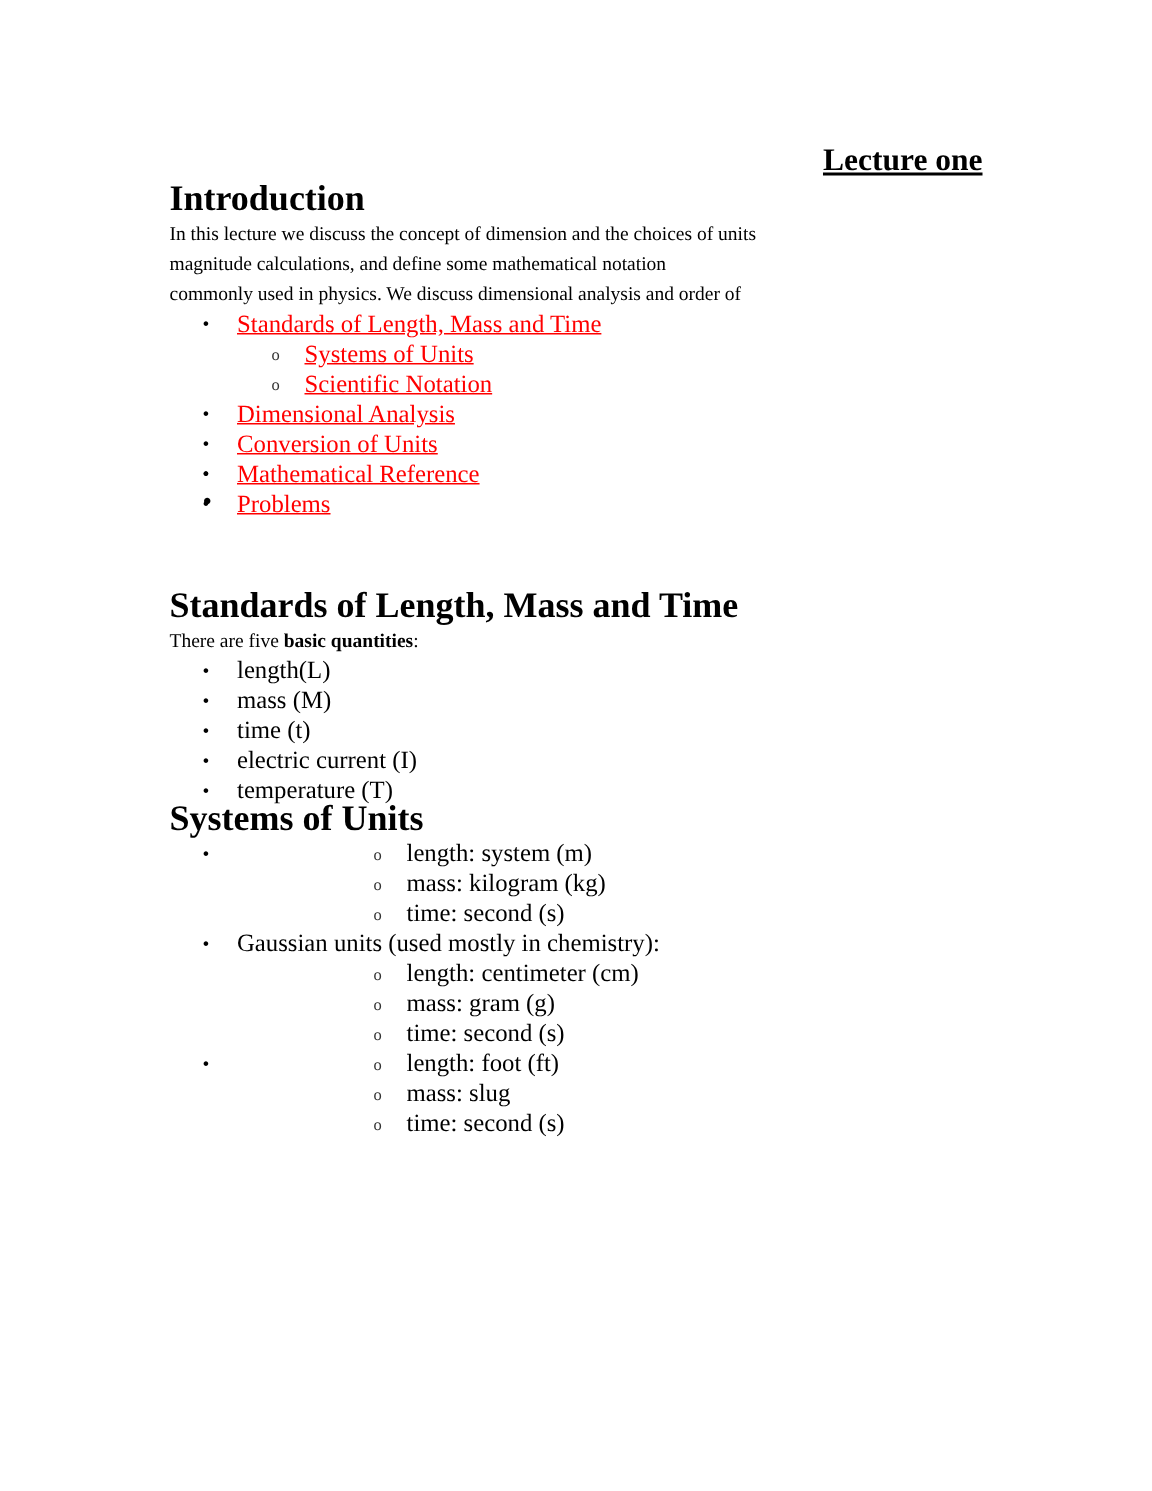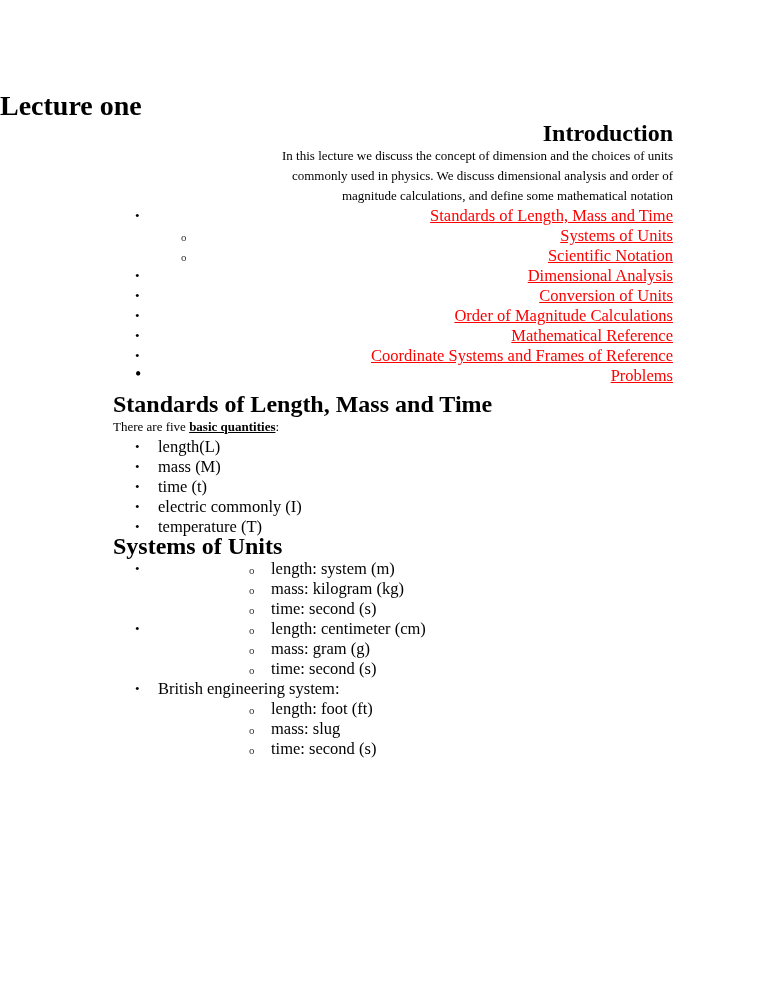--- a/index.html
+++ b/index.html
@@ -1,45 +1,45 @@
 <!DOCTYPE html>
 <html><head>
 <meta charset="utf-8">
 <style>
   html, body { margin: 0; padding: 0; background: #ffffff; }
   body { width: 768px; height: 994px; position: relative; overflow: hidden;
          font-family: "Liberation Serif", "DejaVu Serif", serif; color: #000; }
   .page { position: absolute; left: 113px; top: 0; width: 560px; }
-  .title { position: absolute; left: 0; width: 655px; top: 94px; text-align: left;
-           font-size: 28px; font-weight: bold; line-height: 24px; }
+  .title { position: absolute; left: 0; width: 655px; top: 94px; text-align: right;
+           font-size: 21px; font-weight: bold; text-decoration: underline; line-height: 24px; }
   h2 { margin: 0; font-size: 24px; font-weight: bold; line-height: 26px; }
   p { margin: 0; font-size: 13px; line-height: 20px; }
   ul { margin: 0; padding: 0; list-style: none; }
   li { font-size: 16.5px; line-height: 20px; position: relative; }
   ul.l1 > li { padding-left: 45px; }
   ul.l1 > li > .bullet { position: absolute; left: 22px; top: 0; font-size: 13px; }
   ul.l2 > li { padding-left: 45px; }
   ul.l2 > li > .bullet { position: absolute; left: 23px; top: 1px; font-size: 11px; color: #333; }
   a.toc { color: #ff0000; text-decoration: underline; }
   .big-bullet { font-size: 18px !important; top: -2px !important; }
-  b { font-weight: bold; text-decoration: underline; }
+  b { font-weight: bold; }
   .block { position: absolute; left: 0; width: 560px; }
 </style>
 </head>
 <body>
 
 <div class="title">Lecture one</div>
 
 <div class="page">
 
-  <div class="block" style="top:120px;text-align:right;">
+  <div class="block" style="top:120px;">
     <h2>Introduction</h2>
     <p>In this lecture we discuss the concept of dimension and the choices of units</p>
+    <p>magnitude calculations, and define some mathematical notation</p>
     <p>commonly used in physics. We discuss dimensional analysis and order of</p>
-    <p>magnitude calculations, and define some mathematical notation</p>
     <ul class="l1">
       <li>
         <span class="bullet">•</span>
         <a class="toc">Standards of Length, Mass and Time</a>
         <ul class="l2" style="margin-left:0;">
           <li style="padding-left:90px; margin-left:-45px;">
             <span class="bullet" style="left:68px;">o</span>
             <a class="toc">Systems of Units</a>
           </li>
           <li style="padding-left:90px; margin-left:-45px;">
@@ -51,71 +51,69 @@
       <li>
         <span class="bullet">•</span>
         <a class="toc">Dimensional Analysis</a>
       </li>
       <li>
         <span class="bullet">•</span>
         <a class="toc">Conversion of Units</a>
       </li>
       <li>
         <span class="bullet">•</span>
-        <a class="toc">Order of Magnitude Calculations</a>
       </li>
       <li>
         <span class="bullet">•</span>
         <a class="toc">Mathematical Reference</a>
       </li>
       <li>
         <span class="bullet">•</span>
-        <a class="toc">Coordinate Systems and Frames of Reference</a>
       </li>
       <li>
         <span class="bullet big-bullet">•</span>
         <a class="toc">Problems</a>
       </li>
     </ul>
   </div>
 
   <div class="block" style="top:391px;">
     <h2>Standards of Length, Mass and Time</h2>
     <p><span>There are five </span><b>basic quantities</b><span>:</span></p>
     <ul class="l1">
       <li><span class="bullet">•</span><span>length(L)</span></li>
       <li><span class="bullet">•</span><span>mass (M)</span></li>
       <li><span class="bullet">•</span><span>time (t)</span></li>
-      <li><span class="bullet">•</span><span>electric commonly (I)</span></li>
+      <li><span class="bullet">•</span><span>electric current (I)</span></li>
       <li><span class="bullet">•</span><span>temperature (T)</span></li>
     </ul>
   </div>
 
   <div class="block" style="top:533px;">
     <h2>Systems of Units</h2>
     <ul class="l1">
       <li>
         <span class="bullet">•</span>
         <ul class="l2" style="margin-left:-45px;">
           <li style="padding-left:158px;"><span class="bullet" style="left:136px;">o</span><span>length: system (m)</span></li>
           <li style="padding-left:158px;"><span class="bullet" style="left:136px;">o</span><span>mass: kilogram (kg)</span></li>
           <li style="padding-left:158px;"><span class="bullet" style="left:136px;">o</span><span>time: second (s)</span></li>
         </ul>
       </li>
       <li>
         <span class="bullet">•</span>
+        <span>Gaussian units (used mostly in chemistry):</span>
         <ul class="l2" style="margin-left:-45px;">
           <li style="padding-left:158px;"><span class="bullet" style="left:136px;">o</span><span>length: centimeter (cm)</span></li>
           <li style="padding-left:158px;"><span class="bullet" style="left:136px;">o</span><span>mass: gram (g)</span></li>
           <li style="padding-left:158px;"><span class="bullet" style="left:136px;">o</span><span>time: second (s)</span></li>
         </ul>
       </li>
       <li>
         <span class="bullet">•</span>
-        <span>British engineering system:</span>
         <ul class="l2" style="margin-left:-45px;">
           <li style="padding-left:158px;"><span class="bullet" style="left:136px;">o</span><span>length: foot (ft)</span></li>
           <li style="padding-left:158px;"><span class="bullet" style="left:136px;">o</span><span>mass: slug</span></li>
           <li style="padding-left:158px;"><span class="bullet" style="left:136px;">o</span><span>time: second (s)</span></li>
         </ul>
       </li>
     </ul>
   </div>
 
 </div>

